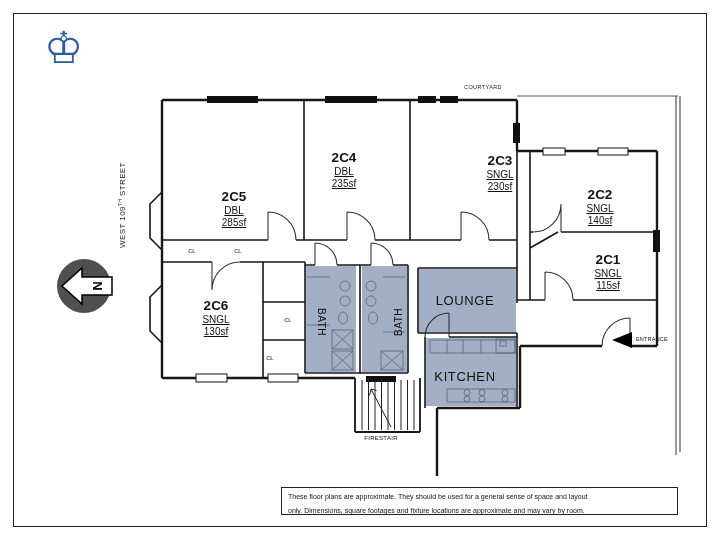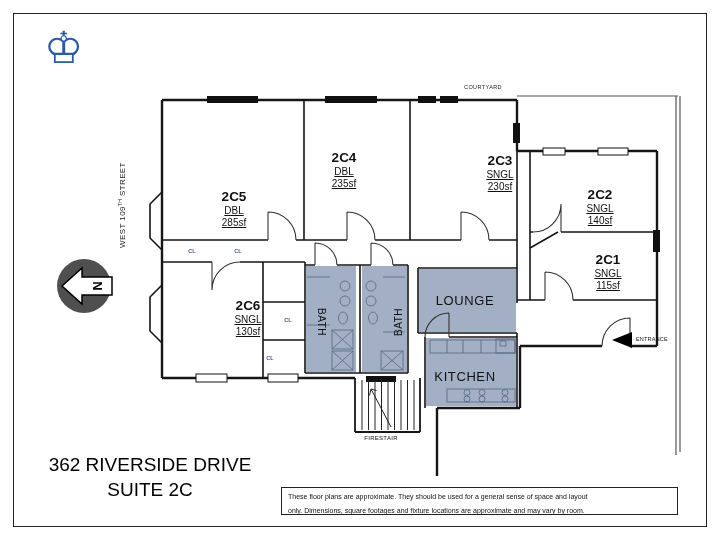--- a/index.html
+++ b/index.html
@@ -187,44 +187,40 @@
   <div class="lbl room-label" style="left:600px;top:187px;">
     <span class="rid">2C2</span>
     <span class="rsub">SNGL</span>
     <span class="rsub">140sf</span>
   </div>
   <div class="lbl room-label" style="left:608px;top:252px;">
     <span class="rid">2C1</span>
     <span class="rsub">SNGL</span>
     <span class="rsub">115sf</span>
   </div>
-  <div class="lbl room-label" style="left:216px;top:298px;margin-left:32px;">
+  <div class="lbl room-label" style="left:216px;top:298px;">
     <span class="rid">2C6</span>
     <span class="rsub">SNGL</span>
     <span class="rsub">130sf</span>
   </div>
 
   <div class="lbl area-label" style="left:465px;top:293px;">LOUNGE</div>
   <div class="lbl area-label" style="left:465px;top:362px;margin-top:7px;">KITCHEN</div>
 
   <div class="vtext cw" style="left:321px;top:322px;">BATH</div>
   <div class="vtext ccw" style="left:398px;top:322px;">BATH</div>
 
   <div class="cl" style="left:192px;top:251px;">CL</div>
   <div class="cl" style="left:238px;top:251px;">CL</div>
   <div class="cl" style="left:288px;top:320px;">CL</div>
   <div class="cl" style="left:270px;top:358px;">CL</div>
 
   <div class="lbl" id="firestair" style="left:381px;top:435px;">FIRESTAIR</div>
 
   <div id="entrance">ENTRANCE</div>
 
-  <div id="address">
-    <div>362 RIVERSIDE DRIVE</div>
-    <div>SUITE 2C</div>
-  </div>
 
   <div id="disclaimer">
     <div class="dline">These floor plans are approximate. They should be used for a general sense of space and layout</div>
     <div class="dline">only. Dimensions, square footages and fixture locations are approximate and may vary by room.</div>
   </div>
 
 </div>
 
 </body></html>

